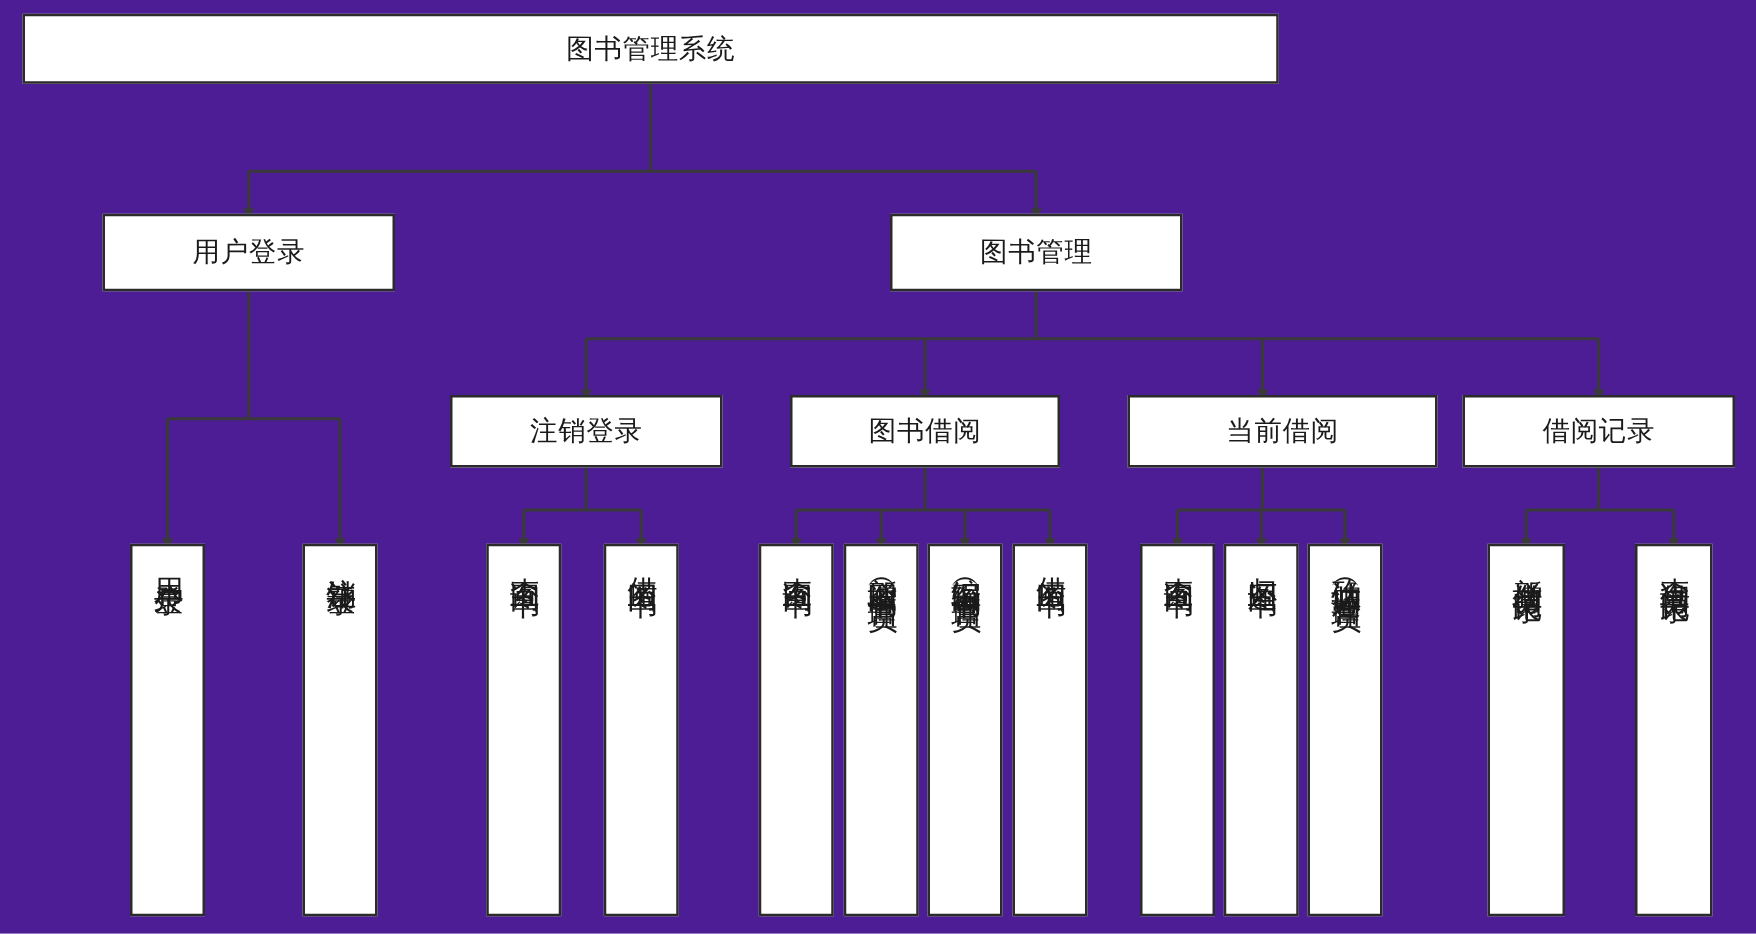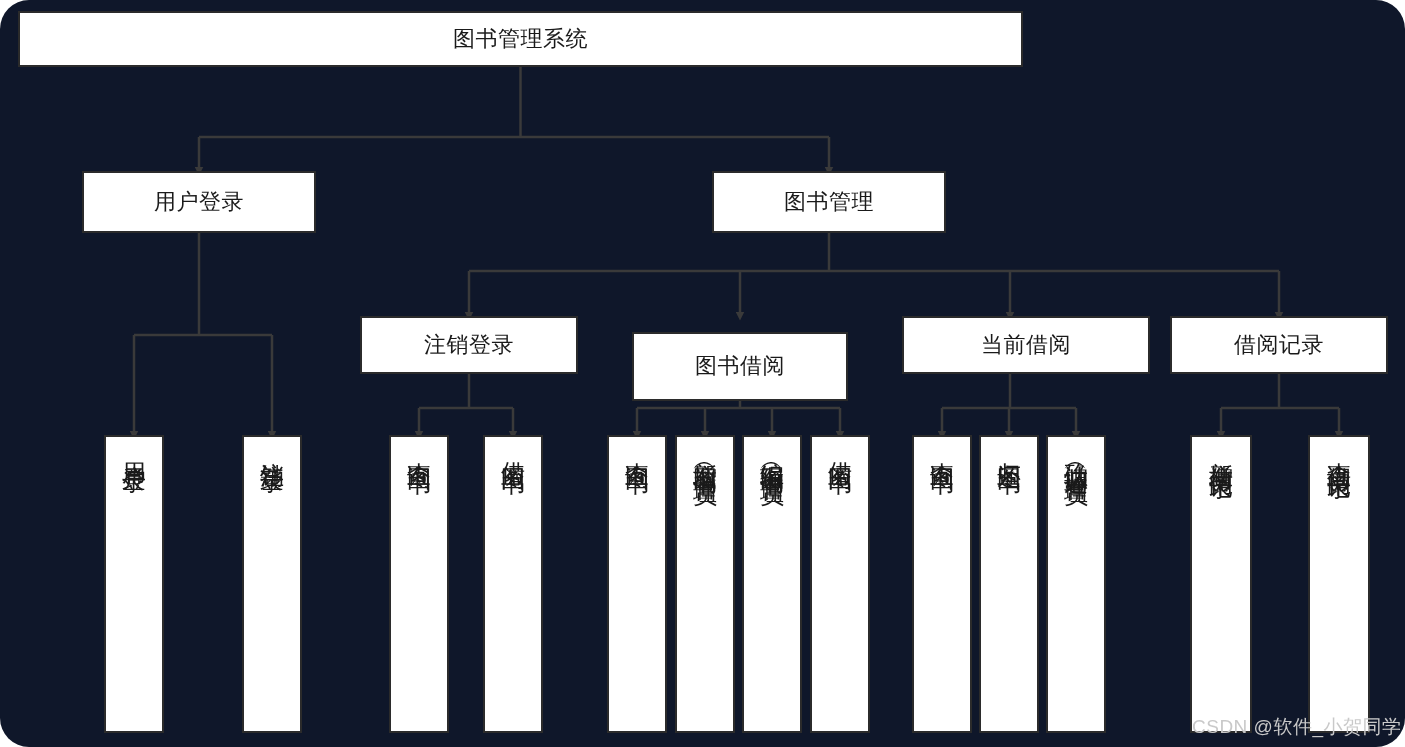--- a/index.html
+++ b/index.html
@@ -7,23 +7,22 @@
     padding: 0;
     background: #ffffff;
   }
   body {
     font-family: "Liberation Sans", "DejaVu Sans", sans-serif;
   }
   #canvas {
     position: relative;
     width: 1405px;
     height: 747px;
-    background: #0f172a;
+    background: #4c1d95;
     overflow: hidden;
-    border-radius: 29px;
   }
   #edges {
     position: absolute;
     left: 0;
     top: 0;
     width: 1405px;
     height: 747px;
   }
   .node {
     position: absolute;
@@ -118,21 +117,21 @@
       </div>
       <div class="node horizontal" style="left: 82px; top: 171px; width: 234px; height: 62px;">
         <span class="node-label">用户登录</span>
       </div>
       <div class="node horizontal" style="left: 712px; top: 171px; width: 234px; height: 62px;">
         <span class="node-label">图书管理</span>
       </div>
       <div class="node horizontal" style="left: 360px; top: 316px; width: 218px; height: 58px;">
         <span class="node-label">注销登录</span>
       </div>
-      <div class="node horizontal" style="left: 632px; top: 332px; width: 216px; height: 69px;">
+      <div class="node horizontal" style="left: 632px; top: 316px; width: 216px; height: 58px;">
         <span class="node-label">图书借阅</span>
       </div>
       <div class="node horizontal" style="left: 902px; top: 316px; width: 248px; height: 58px;">
         <span class="node-label">当前借阅</span>
       </div>
       <div class="node horizontal" style="left: 1170px; top: 316px; width: 218px; height: 58px;">
         <span class="node-label">借阅记录</span>
       </div>
       <div class="node vertical" style="left: 104px; top: 435px; width: 60px; height: 298px;">
         <span class="node-label">用户登录</span>
@@ -167,14 +166,13 @@
       <div class="node vertical" style="left: 1046px; top: 435px; width: 60px; height: 298px;">
         <span class="node-label">确认归还（管理员）</span>
       </div>
       <div class="node vertical" style="left: 1190px; top: 435px; width: 62px; height: 298px;">
         <span class="node-label">新增借阅记录</span>
       </div>
       <div class="node vertical" style="left: 1308px; top: 435px; width: 62px; height: 298px;">
         <span class="node-label">查询借阅记录</span>
       </div>
     </div>
-  <div class="watermark" style="left: 1192px; top: 714px;">CSDN @软件_小贺同学</div>
 </div>
 
 </body></html>

